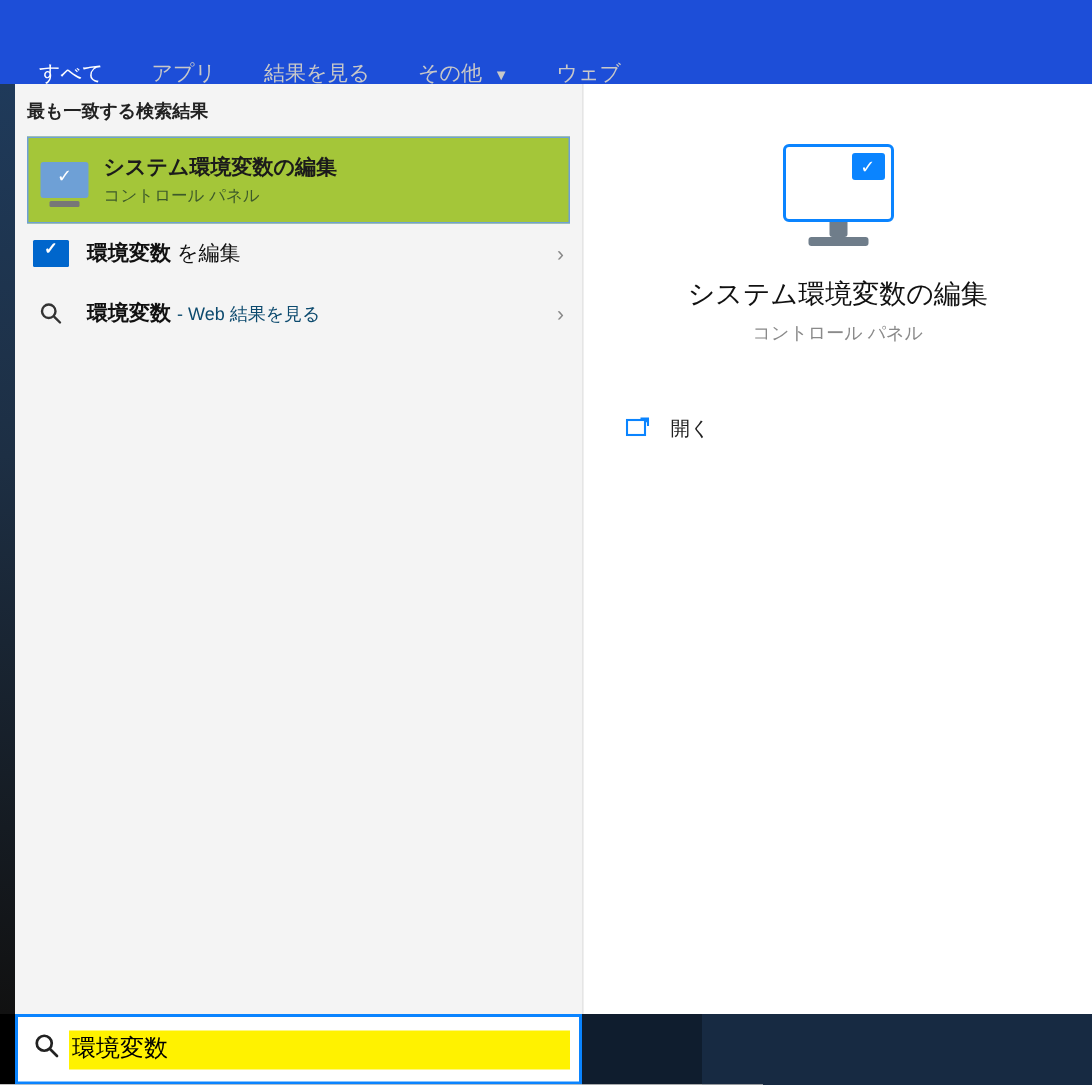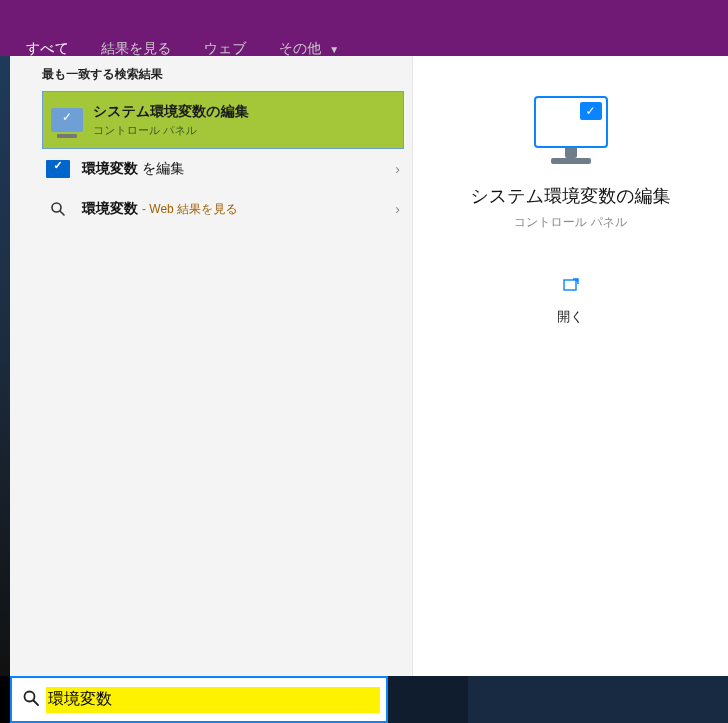--- a/index.html
+++ b/index.html
@@ -1,71 +1,72 @@
 <!DOCTYPE html>
 <html><head>
 <meta charset="utf-8">
 <style>
   html,body{margin:0;padding:0;font-family:"Yu Gothic UI","Meiryo",sans-serif;font-size:13px;color:#000;background:#fff;}
   .root{width:728px;height:723px;position:relative;overflow:hidden;background:#000;}
   
-  .tabs{height:72px;background:#701a75;display:flex;align-items:flex-end;padding:0 10px;color:#e8e8e8;}
+  .tabs{height:72px;background:#1d4ed8;display:flex;align-items:flex-end;padding:0 10px;color:#e8e8e8;}
   .tab{padding:12px 16px 14px;font-size:14px;color:#c8c8c8;cursor:pointer;position:relative;}
   .tab.active{color:#fff;}
   .tab.active::after{content:"";position:absolute;left:12px;right:12px;bottom:6px;height:3px;background:#0a84ff;}
   .tab .chev{margin-left:4px;font-size:10px;}
   
   .body{position:absolute;left:10px;right:0;top:56px;bottom:47px;display:flex;background:#fff;}
-  .left{width:378px;flex:none;background:#f4f4f4;position:relative;overflow:hidden;border-right:1px solid #e5e5e5;padding-left:24px;}
+  .left{width:378px;flex:none;background:#f4f4f4;position:relative;overflow:hidden;border-right:1px solid #e5e5e5;}
   .right{flex:1;background:#fff;}
   .section-title{padding:10px 8px 8px;font-size:12px;font-weight:bold;color:#222;}
   .best-match{margin:0 8px;border:1px solid #6ea0d6;background:#a4c639;display:flex;align-items:center;height:58px;padding:4px 8px;box-sizing:border-box;cursor:pointer;}
   .best-match .bicon{width:32px;height:24px;margin-right:10px;background:#6ea0d6;position:relative;border-radius:2px;}
   .best-match .bicon::before{content:"✓";position:absolute;left:0;right:0;top:2px;text-align:center;color:#fff;font-size:12px;}
   .best-match .bicon::after{content:"";position:absolute;left:6px;right:6px;bottom:-6px;height:4px;background:#777;border-radius:1px;}
   .bm-title{font-size:14px;font-weight:bold;color:#1b1b1b;}
   .bm-sub{font-size:11px;color:#3d5a2a;margin-top:2px;}
   .sidebar-strip{position:absolute;left:-10px;top:0;bottom:0;width:10px;background:linear-gradient(#1f3a5a, #1d2f44 40%, #111 100%);}
   .item{display:flex;align-items:center;height:40px;padding:0 12px;cursor:pointer;}
   .item .iicon{width:24px;height:18px;margin-right:12px;display:flex;align-items:center;justify-content:center;font-size:14px;color:#333;}
   .item .itext{flex:1;font-size:14px;color:#111;display:flex;align-items:baseline;gap:4px;}
-  .item .faint{color:#a16207;font-size:12px;}
+  .item .faint{color:#0c4a6e;font-size:12px;}
   .item .chev-r{color:#888;font-size:14px;}
   .settings-icon{width:24px;height:18px;background:#0066cc;position:relative;border-radius:1px;}
   .settings-icon::before{content:"✓";position:absolute;left:0;right:0;top:-1px;text-align:center;color:#fff;font-size:11px;font-weight:bold;}
   
   .preview{display:flex;flex-direction:column;align-items:center;padding-top:40px;}
   .monitor{width:70px;height:48px;border:2px solid #0a84ff;border-radius:4px;position:relative;background:#fff;}
   .monitor .check{position:absolute;right:4px;top:4px;width:22px;height:18px;background:#0a84ff;border-radius:2px;color:#fff;display:flex;align-items:center;justify-content:center;font-size:12px;}
   .stand{width:12px;height:10px;background:#6f7d8a;margin-top:0;border-radius:0 0 2px 2px;}
   .base{width:40px;height:6px;background:#6f7d8a;border-radius:2px;margin-top:0;}
   .pv-title{margin-top:20px;font-size:18px;color:#111;}
   .pv-sub{margin-top:6px;font-size:12px;color:#8a8a8a;}
-  .pv-action{display:flex;align-items:center;gap:14px;margin-top:46px;align-self:stretch;padding:0 28px;cursor:pointer;flex-direction:column;}
+  .pv-action{display:flex;align-items:center;gap:14px;margin-top:46px;align-self:stretch;padding:0 28px;cursor:pointer;}
   .pv-action .oicon{color:#0a84ff;font-size:15px;}
   .pv-action .olabel{font-size:13px;color:#222;}
   
   .search{position:absolute;left:10px;bottom:0;width:378px;height:47px;background:#fff;border:2px solid #0a84ff;box-sizing:border-box;display:flex;align-items:center;padding:0 6px;}
   .search .sicon{font-size:16px;color:#333;margin:0 6px 0 4px;}
   .search input{border:none;outline:none;flex:1;font-size:16px;font-family:inherit;padding:4px 2px;background:#fff200;color:#000;}
   .bottom-right{position:absolute;left:388px;right:0;bottom:0;height:47px;background:#0f1d2e;}
   .bottom-right .tray{position:absolute;right:0;bottom:0;height:47px;width:260px;background:#172a42;}
 </style>
 </head>
 <body>
 <div class="root">
 
 <div class="tabs">
   <div class="tab active">すべて</div>
+  <div class="tab">アプリ</div>
   <div class="tab">結果を見る</div>
-  <div class="tab">ウェブ</div>
   <div class="tab">
     <span>その他</span>
     <span class="chev">▼</span>
   </div>
+  <div class="tab">ウェブ</div>
 </div>
 
 <div class="body">
   <div class="sidebar-strip"></div>
 
   <div class="left">
     <div class="section-title">最も一致する検索結果</div>
 
     <div class="best-match">
       <div class="bicon"></div>

